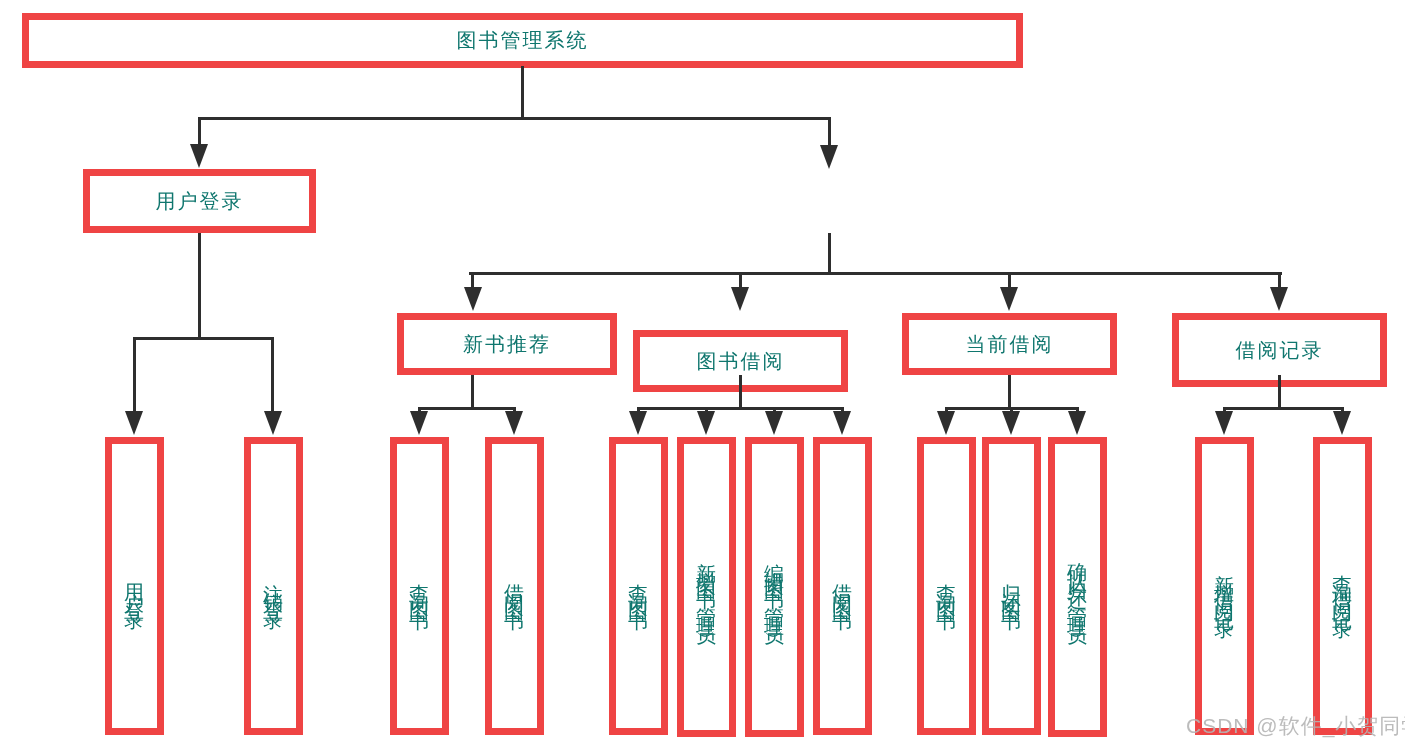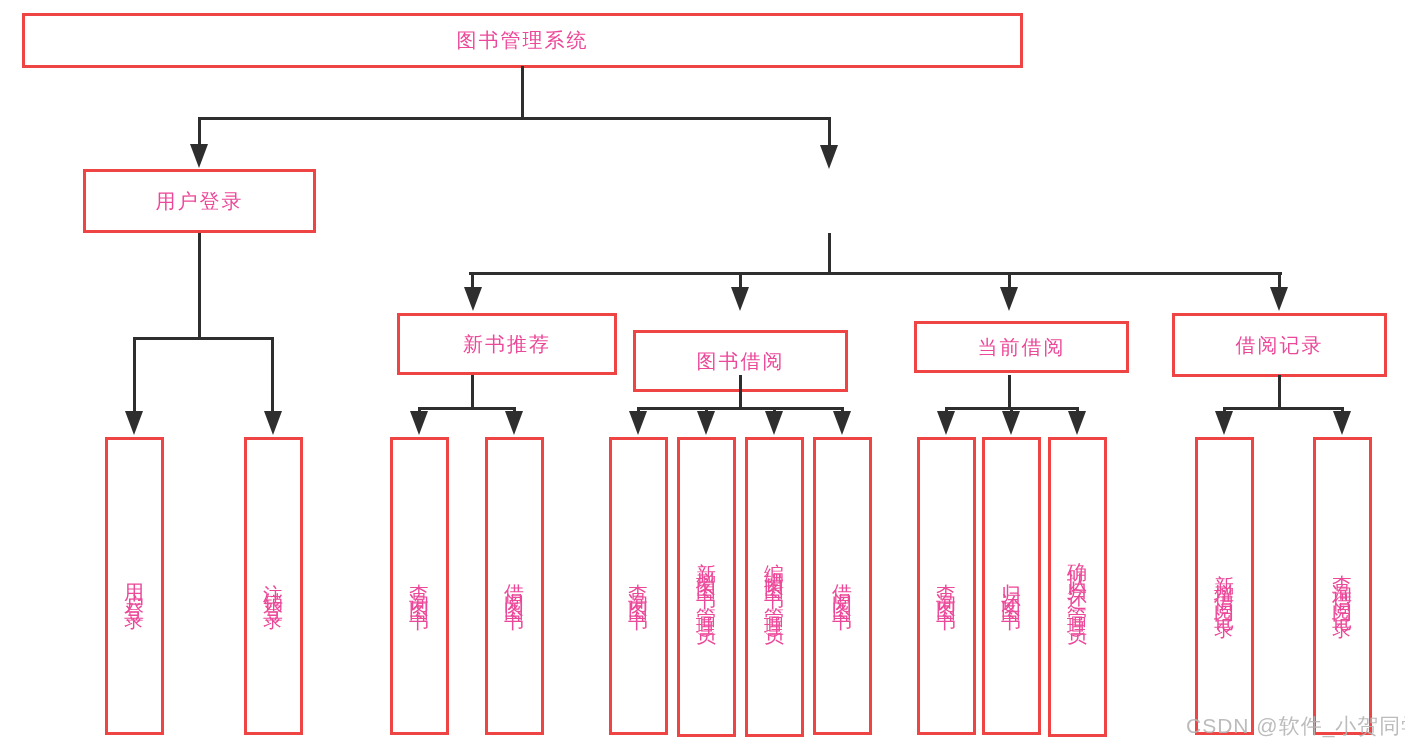--- a/index.html
+++ b/index.html
@@ -8,27 +8,27 @@
     position: relative;
     width: 1405px;
     height: 747px;
     background: #ffffff;
     font-family: "Liberation Sans", "DejaVu Sans", sans-serif;
     color: #333333;
     overflow: hidden;
   }
   .box {
     position: absolute;
-    border: 3px solid #ef4444;
+    border: 7px solid #ef4444;
     background: #ffffff;
     display: flex;
     align-items: center;
     justify-content: center;
     font-size: 20px;
-    color: #ec4899;
+    color: #0f766e;
     letter-spacing: 2px;
   }
   .vbox {
     writing-mode: vertical-rl;
     letter-spacing: 9px;
     line-height: 1;
     font-size: 20px;
   }
   .hline { position: absolute; height: 3px; background: #2e2e2e; }
   .vline { position: absolute; width: 3px; background: #2e2e2e; }
@@ -80,22 +80,22 @@
   <div class="vline" style="left:739px; top:272px; height:18px;"></div>
   <div class="vline" style="left:1008px; top:272px; height:18px;"></div>
   <div class="vline" style="left:1278px; top:272px; height:18px;"></div>
   <div class="arr" style="left:464px; top:287px;"></div>
   <div class="arr" style="left:731px; top:287px;"></div>
   <div class="arr" style="left:1000px; top:287px;"></div>
   <div class="arr" style="left:1270px; top:287px;"></div>
 
   <div class="box" style="left:363px; top:313px; width:220px; height:62px;margin-left:34px;">新书推荐</div>
   <div class="box" style="left:633px; top:330px; width:215px; height:62px;">图书借阅</div>
-  <div class="box" style="left:902px; top:321px; width:215px; height:52px;margin-left:12px;">当前借阅</div>
-  <div class="box" style="left:1172px; top:313px; width:215px; height:64px;">借阅记录</div>
+  <div class="box" style="left:902px; top:313px; width:215px; height:62px;">当前借阅</div>
+  <div class="box" style="left:1172px; top:313px; width:215px; height:74px;">借阅记录</div>
 
   <div class="vline" style="left:471px; top:375px; height:34px;"></div>
   <div class="hline" style="left:418px; top:407px; width:98px;"></div>
   <div class="vline" style="left:418px; top:407px; height:8px;"></div>
   <div class="vline" style="left:513px; top:407px; height:8px;"></div>
   <div class="arr" style="left:410px; top:411px;"></div>
   <div class="arr" style="left:505px; top:411px;"></div>
 
   <div class="vline" style="left:739px; top:375px; height:34px;"></div>
   <div class="hline" style="left:637px; top:407px; width:207px;"></div>

